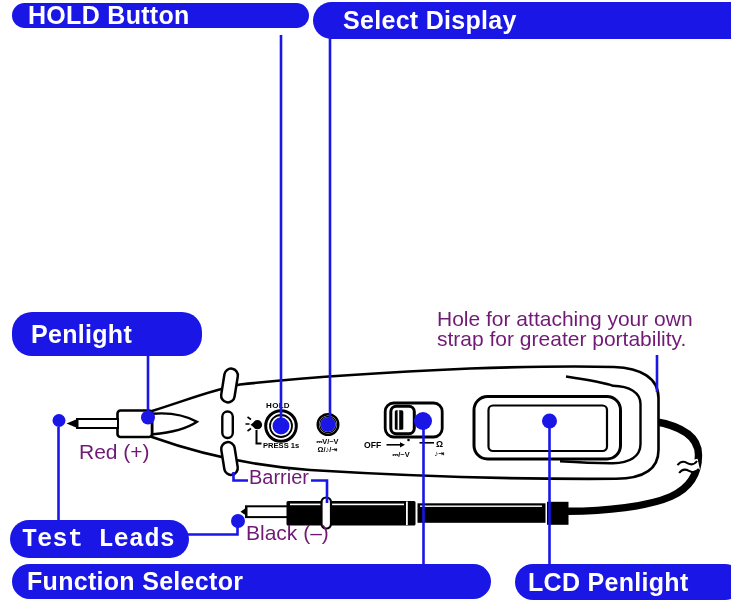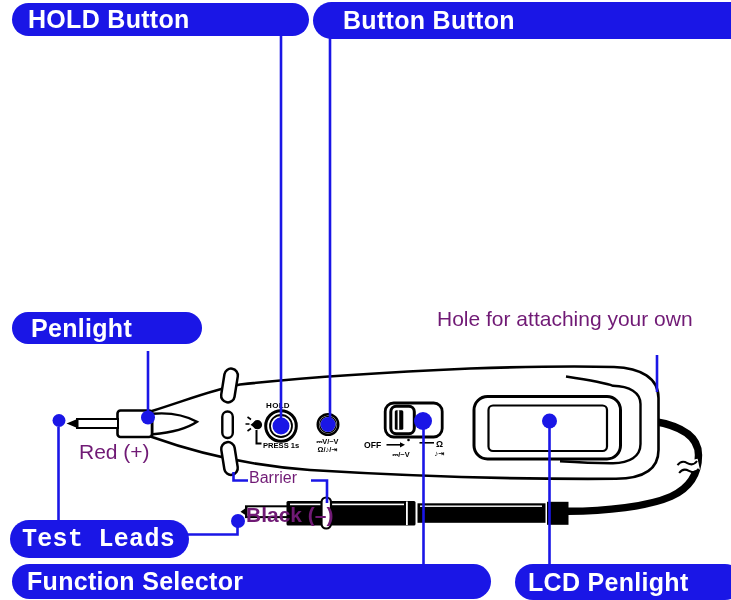--- a/index.html
+++ b/index.html
@@ -117,45 +117,46 @@
     <circle cx="59" cy="420.5" r="6.5"></circle>
     <circle cx="148" cy="417.5" r="7"></circle>
     <circle cx="281" cy="426" r="8.5"></circle>
     <circle cx="328" cy="424.5" r="7.5"></circle>
     <circle cx="423" cy="421" r="9"></circle>
     <circle cx="549.5" cy="421" r="7.5"></circle>
     <circle cx="238" cy="521" r="7"></circle>
   </g>
 </svg>
 
-<div class="pill" style="left:12px;top:3px;width:281px;height:33px;border-radius:16.5px;padding-left:16px;font-size:25px;">
+<div class="pill" style="left:12px;top:3px;width:281px;height:25px;border-radius:16.5px;padding-left:16px;font-size:25px;">
   <span>HOLD Button</span>
 </div>
 <div class="pill" style="left:313px;top:2px;width:410px;height:37px;border-radius:18.5px;padding-left:30px;">
-  <span>Button Button</span>
+  <span>Select Display</span>
 </div>
-<div class="pill" style="left:12px;top:312px;width:171px;height:32px;border-radius:20px;padding-left:19px;">
+<div class="pill" style="left:12px;top:312px;width:171px;height:44px;border-radius:20px;padding-left:19px;">
   <span>Penlight</span>
 </div>
 <div class="pill" style="left:10px;top:520px;width:167px;height:38px;border-radius:19px;padding-left:12px;font-family:Liberation Mono, monospace;">
   <span>Test Leads</span>
 </div>
 <div class="pill" style="left:12px;top:564px;width:464px;height:35px;border-radius:17.5px;padding-left:15px;">
   <span>Function Selector</span>
 </div>
 <div class="pill" style="left:515px;top:564px;width:215px;height:36px;border-radius:18px;padding-left:13px;">
   <span>LCD Penlight</span>
 </div>
 
 <div class="blk" style="left:437px;top:309px;">
   <span>Hole for attaching your own</span>
+  <span>strap for greater portability.</span>
 </div>
 <div class="blk" style="left:62px;top:442px;margin-left:17px;">
   <span>Red (+)</span>
 </div>
-<div class="blk" style="left:249px;top:468px;font-size:16px;">
+<div class="blk" style="left:249px;top:468px;font-size:20px;">
   <span>Barrier</span>
 </div>
-<div class="blk" style="left:246px;top:505px;font-weight:bold;">
+<div class="blk" style="left:246px;top:523px;">
   <span>Black (–)</span>
 </div>
 
 </div>
 
 </body></html>

